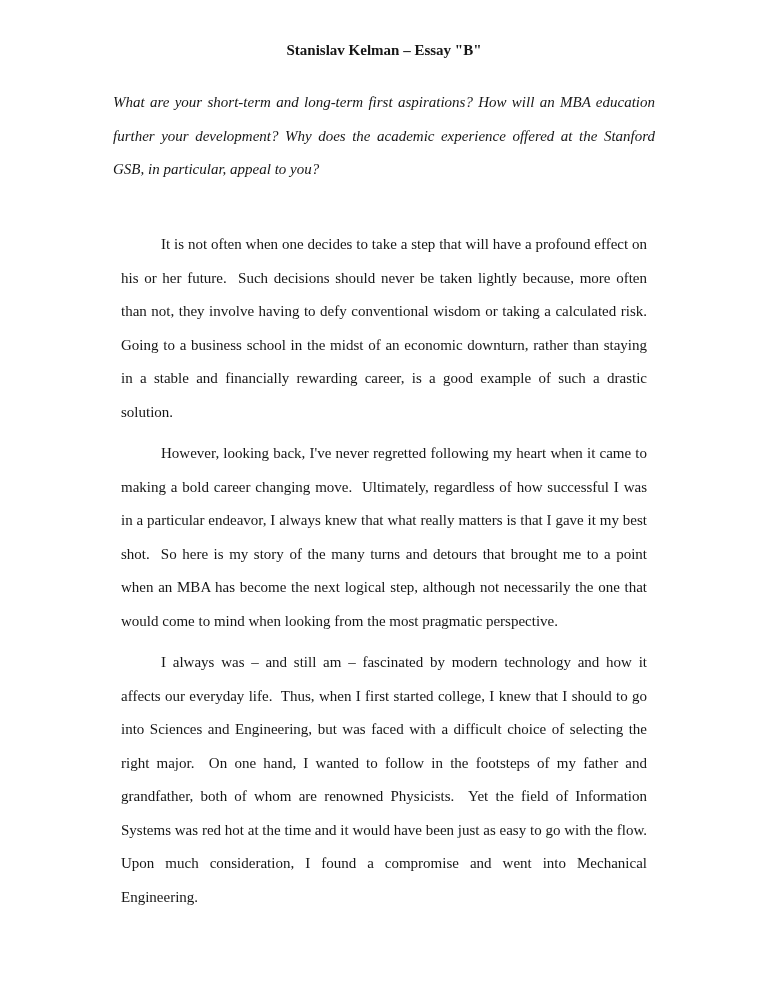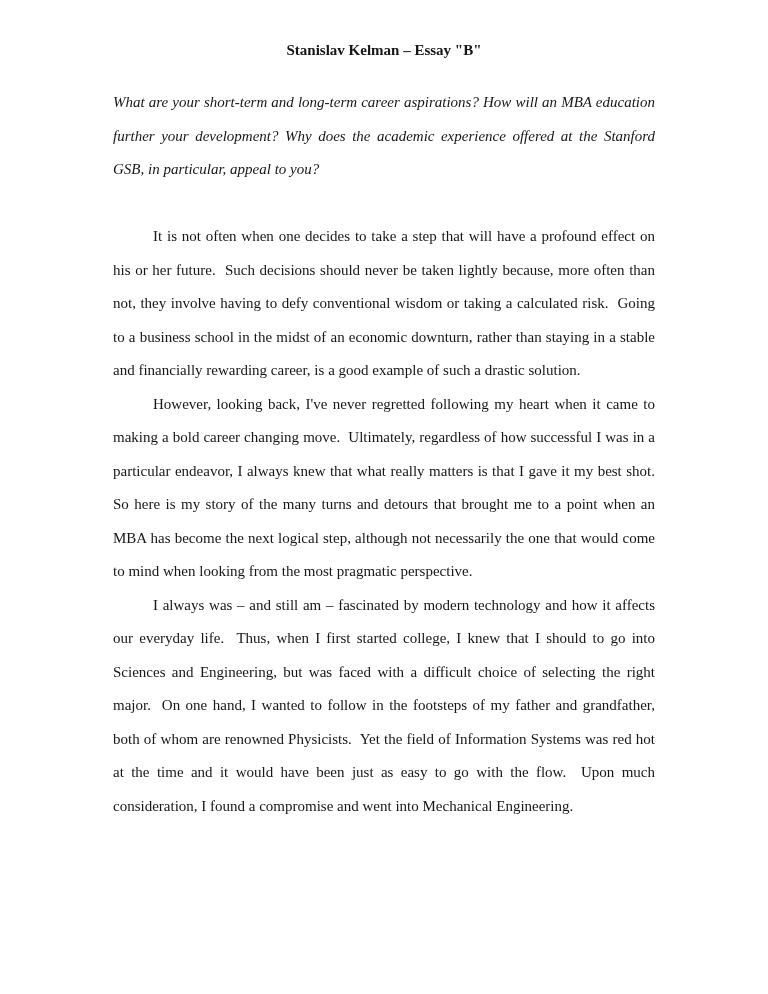--- a/index.html
+++ b/index.html
@@ -38,32 +38,32 @@
     white-space: pre-wrap;
   }
   .spacer {
     height: 33.5px;
   }
   .body-para {
     font-size: 15px;
     line-height: 33.5px;
     text-align: justify;
     text-indent: 40px;
-    margin: 0;
+    margin: 8px;
     white-space: pre-wrap;
   }
 </style>
 </head>
 <body>
 
 <div class="page">
   <div class="content">
     <h1 class="doc-title">Stanislav Kelman – Essay "B"</h1>
 
-    <p class="prompt">What are your short-term and long-term career aspirations? How will an MBA education further your development? Why does the academic experience offered at the Stanford GSB, in particular, appeal to you?</p>
+    <p class="prompt">What are your short-term and long-term first aspirations? How will an MBA education further your development? Why does the academic experience offered at the Stanford GSB, in particular, appeal to you?</p>
 
     <div class="spacer"></div>
 
     <p class="body-para">It is not often when one decides to take a step that will have a profound effect on his or her future.  Such decisions should never be taken lightly because, more often than not, they involve having to defy conventional wisdom or taking a calculated risk.  Going to a business school in the midst of an economic downturn, rather than staying in a stable and financially rewarding career, is a good example of such a drastic solution.</p>
 
     <p class="body-para">However, looking back, I've never regretted following my heart when it came to making a bold career changing move.  Ultimately, regardless of how successful I was in a particular endeavor, I always knew that what really matters is that I gave it my best shot.  So here is my story of the many turns and detours that brought me to a point when an MBA has become the next logical step, although not necessarily the one that would come to mind when looking from the most pragmatic perspective.</p>
 
     <p class="body-para">I always was – and still am – fascinated by modern technology and how it affects our everyday life.  Thus, when I first started college, I knew that I should to go into Sciences and Engineering, but was faced with a difficult choice of selecting the right major.  On one hand, I wanted to follow in the footsteps of my father and grandfather, both of whom are renowned Physicists.  Yet the field of Information Systems was red hot at the time and it would have been just as easy to go with the flow.  Upon much consideration, I found a compromise and went into Mechanical Engineering.</p>
   </div>
 </div>

